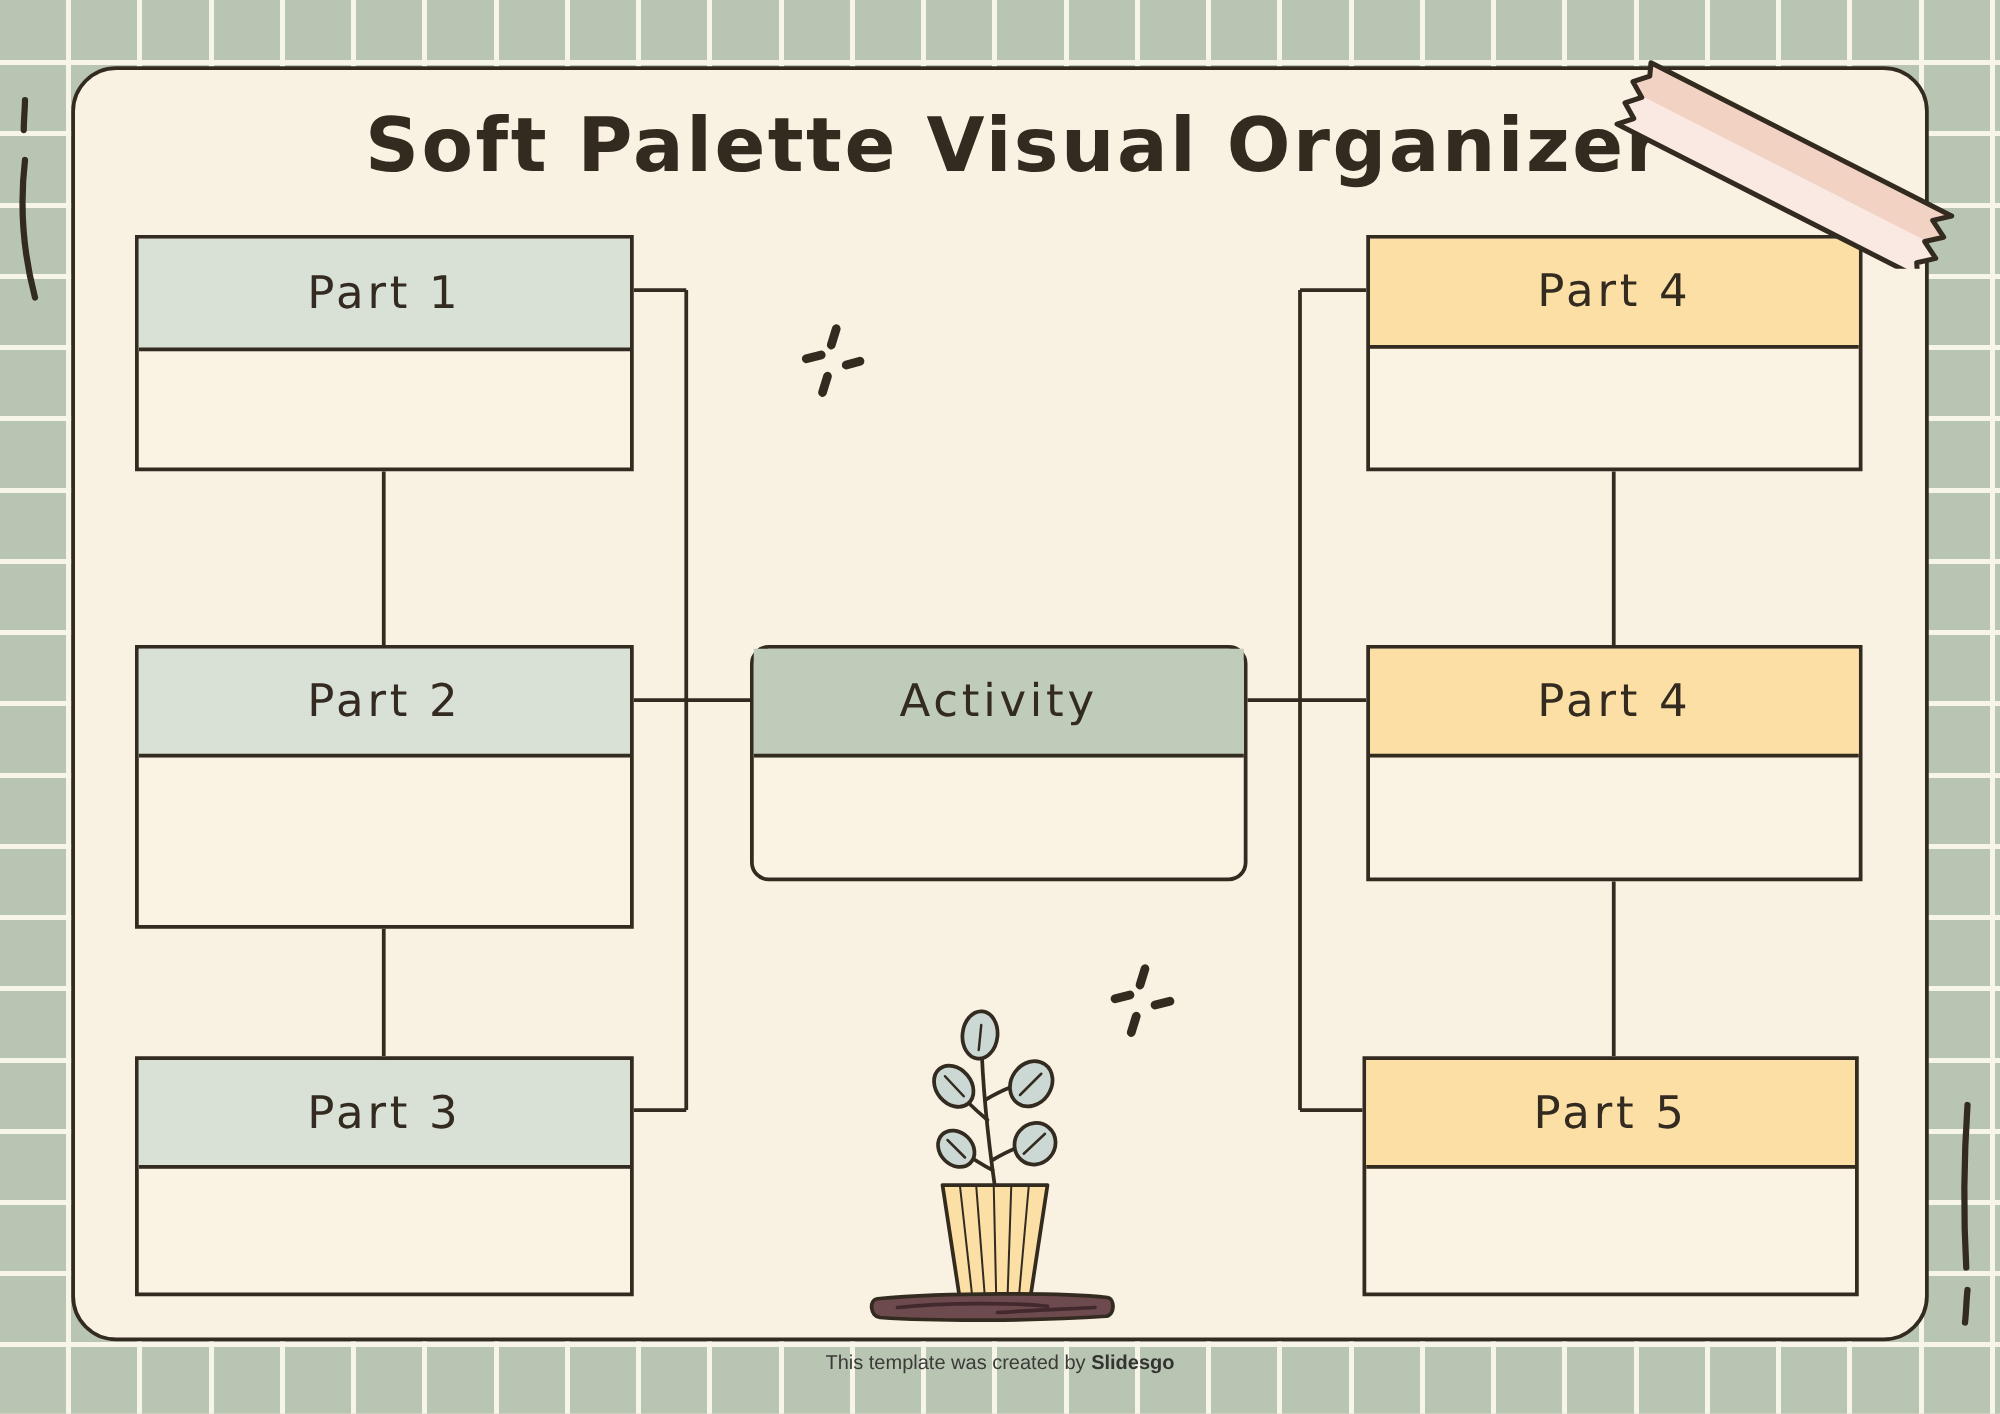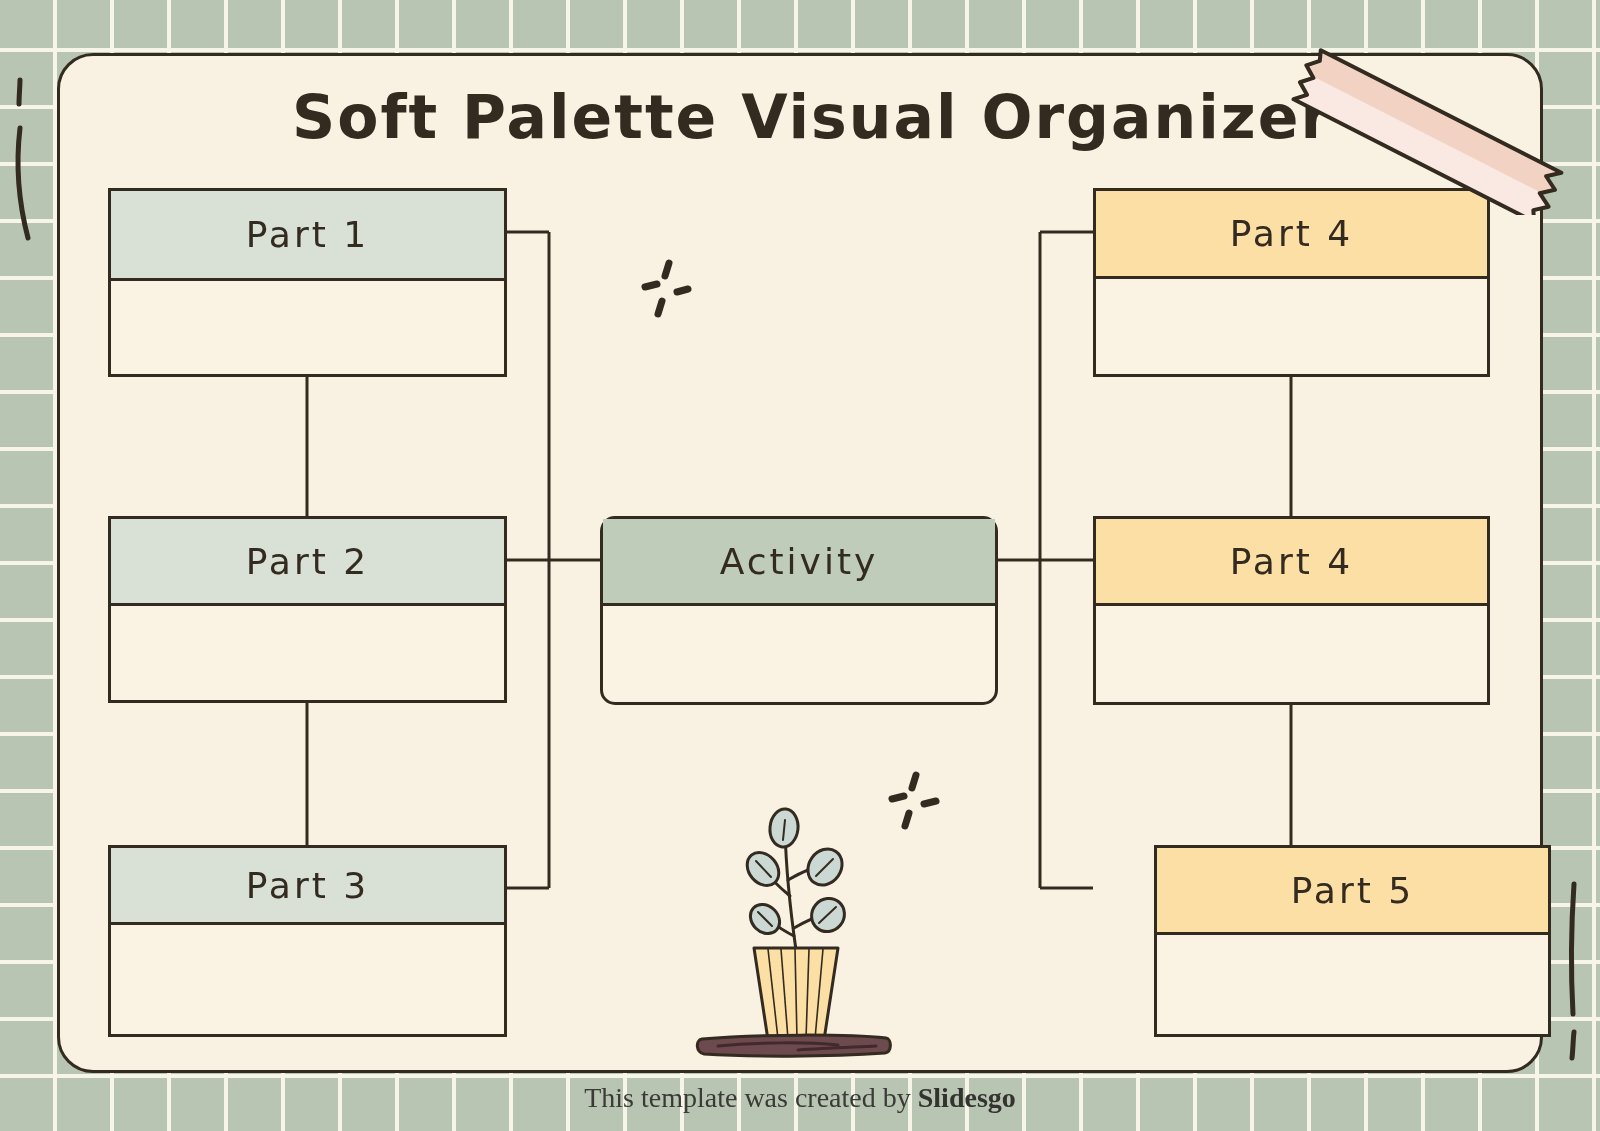--- a/index.html
+++ b/index.html
@@ -44,32 +44,32 @@
   }
   .vbox .hd span{
     font-size:36px;font-weight:normal;letter-spacing:3px;
     color:var(--ink,#332a20);
   }
   .hd-left{background:var(--header_left,#d9e0d6);}
   .hd-activity{background:var(--header_activity,#bfccba);}
   .hd-right{background:var(--header_right,#fbdfa5);}
 
   .pos-p1{left:108px;top:188px;width:399px;height:189px;} .pos-p1 .hd{height:90px;}
-  .pos-p2{left:108px;top:516px;width:399px;height:187px;} .pos-p2 .hd{height:87px;}
-  .pos-p3{left:108px;top:845px;width:399px;height:192px;} .pos-p3 .hd{height:77px;}
+  .pos-p2{left:108px;top:516px;width:399px;height:227px;} .pos-p2 .hd{height:87px;}
+  .pos-p3{left:108px;top:845px;width:399px;height:192px;} .pos-p3 .hd{height:87px;}
   .pos-act{left:600px;top:516px;width:398px;height:189px;border-radius:15px;} .pos-act .hd{height:87px;}
   .pos-p4t{left:1093px;top:188px;width:397px;height:189px;} .pos-p4t .hd{height:88px;}
   .pos-p4m{left:1093px;top:516px;width:397px;height:189px;} .pos-p4m .hd{height:87px;}
-  .pos-p5{left:1154px;top:845px;width:397px;height:192px;} .pos-p5 .hd{height:87px;}
+  .pos-p5{left:1090px;top:845px;width:397px;height:192px;} .pos-p5 .hd{height:87px;}
 
   .deco{position:absolute;}
   .footer{
     position:absolute;left:0;right:0;top:1082px;text-align:center;
-    font-family:Liberation Serif, serif;
-    font-size:28px;color:#3a3a36;
+    font-family:Liberation Sans, sans-serif;
+    font-size:16px;color:#3a3a36;
   }
   .footer b{font-weight:bold;color:#33332f;}
 </style>
 </head>
 <body>
 
 <div class="card"></div>
 
 <svg class="connector-svg" viewBox="0 0 1600 1131">
 

